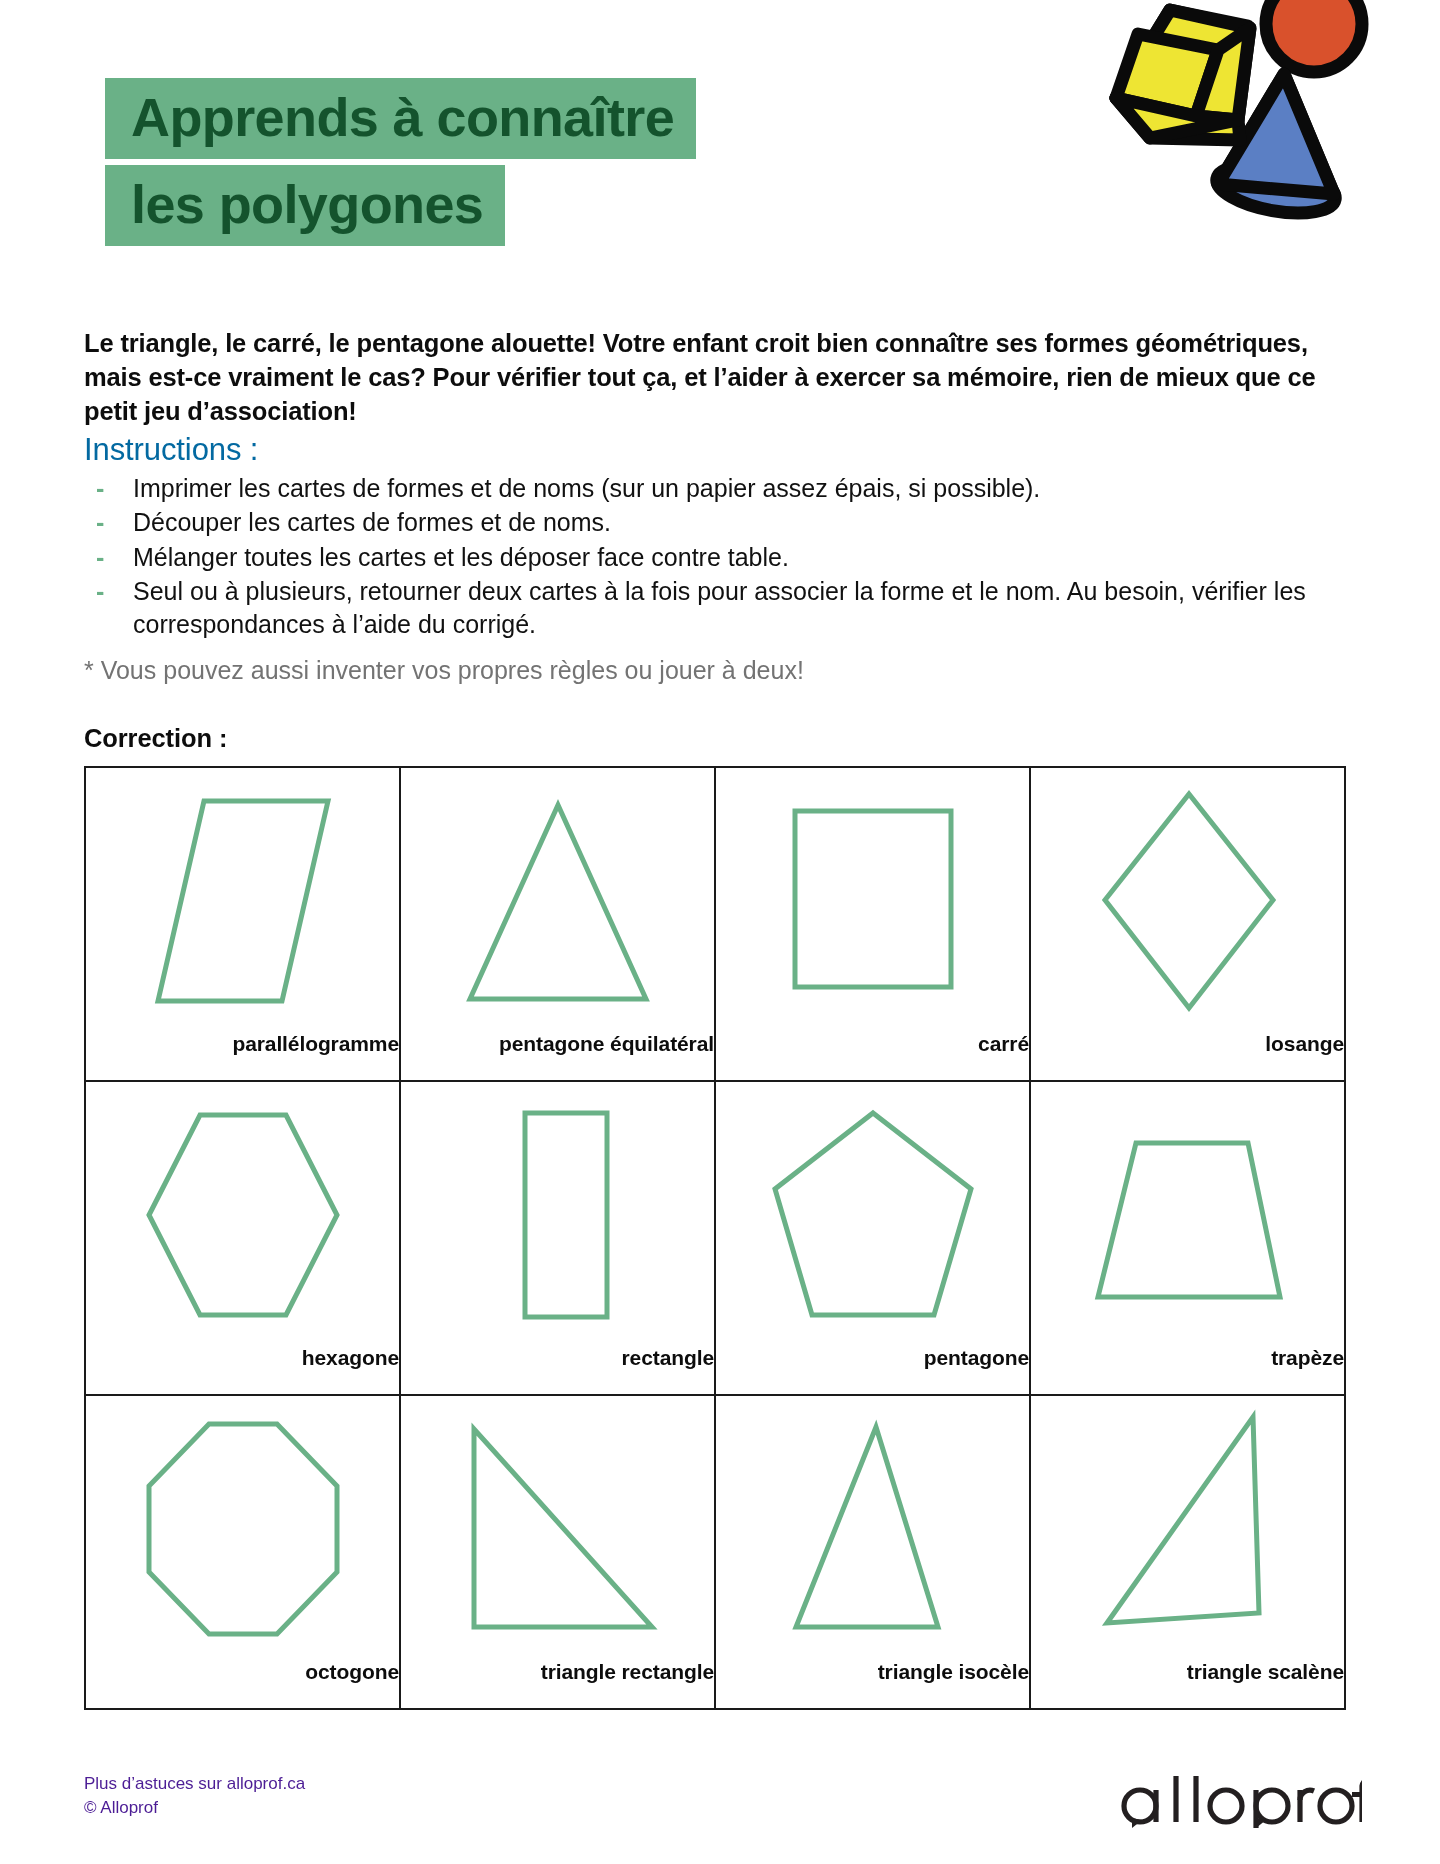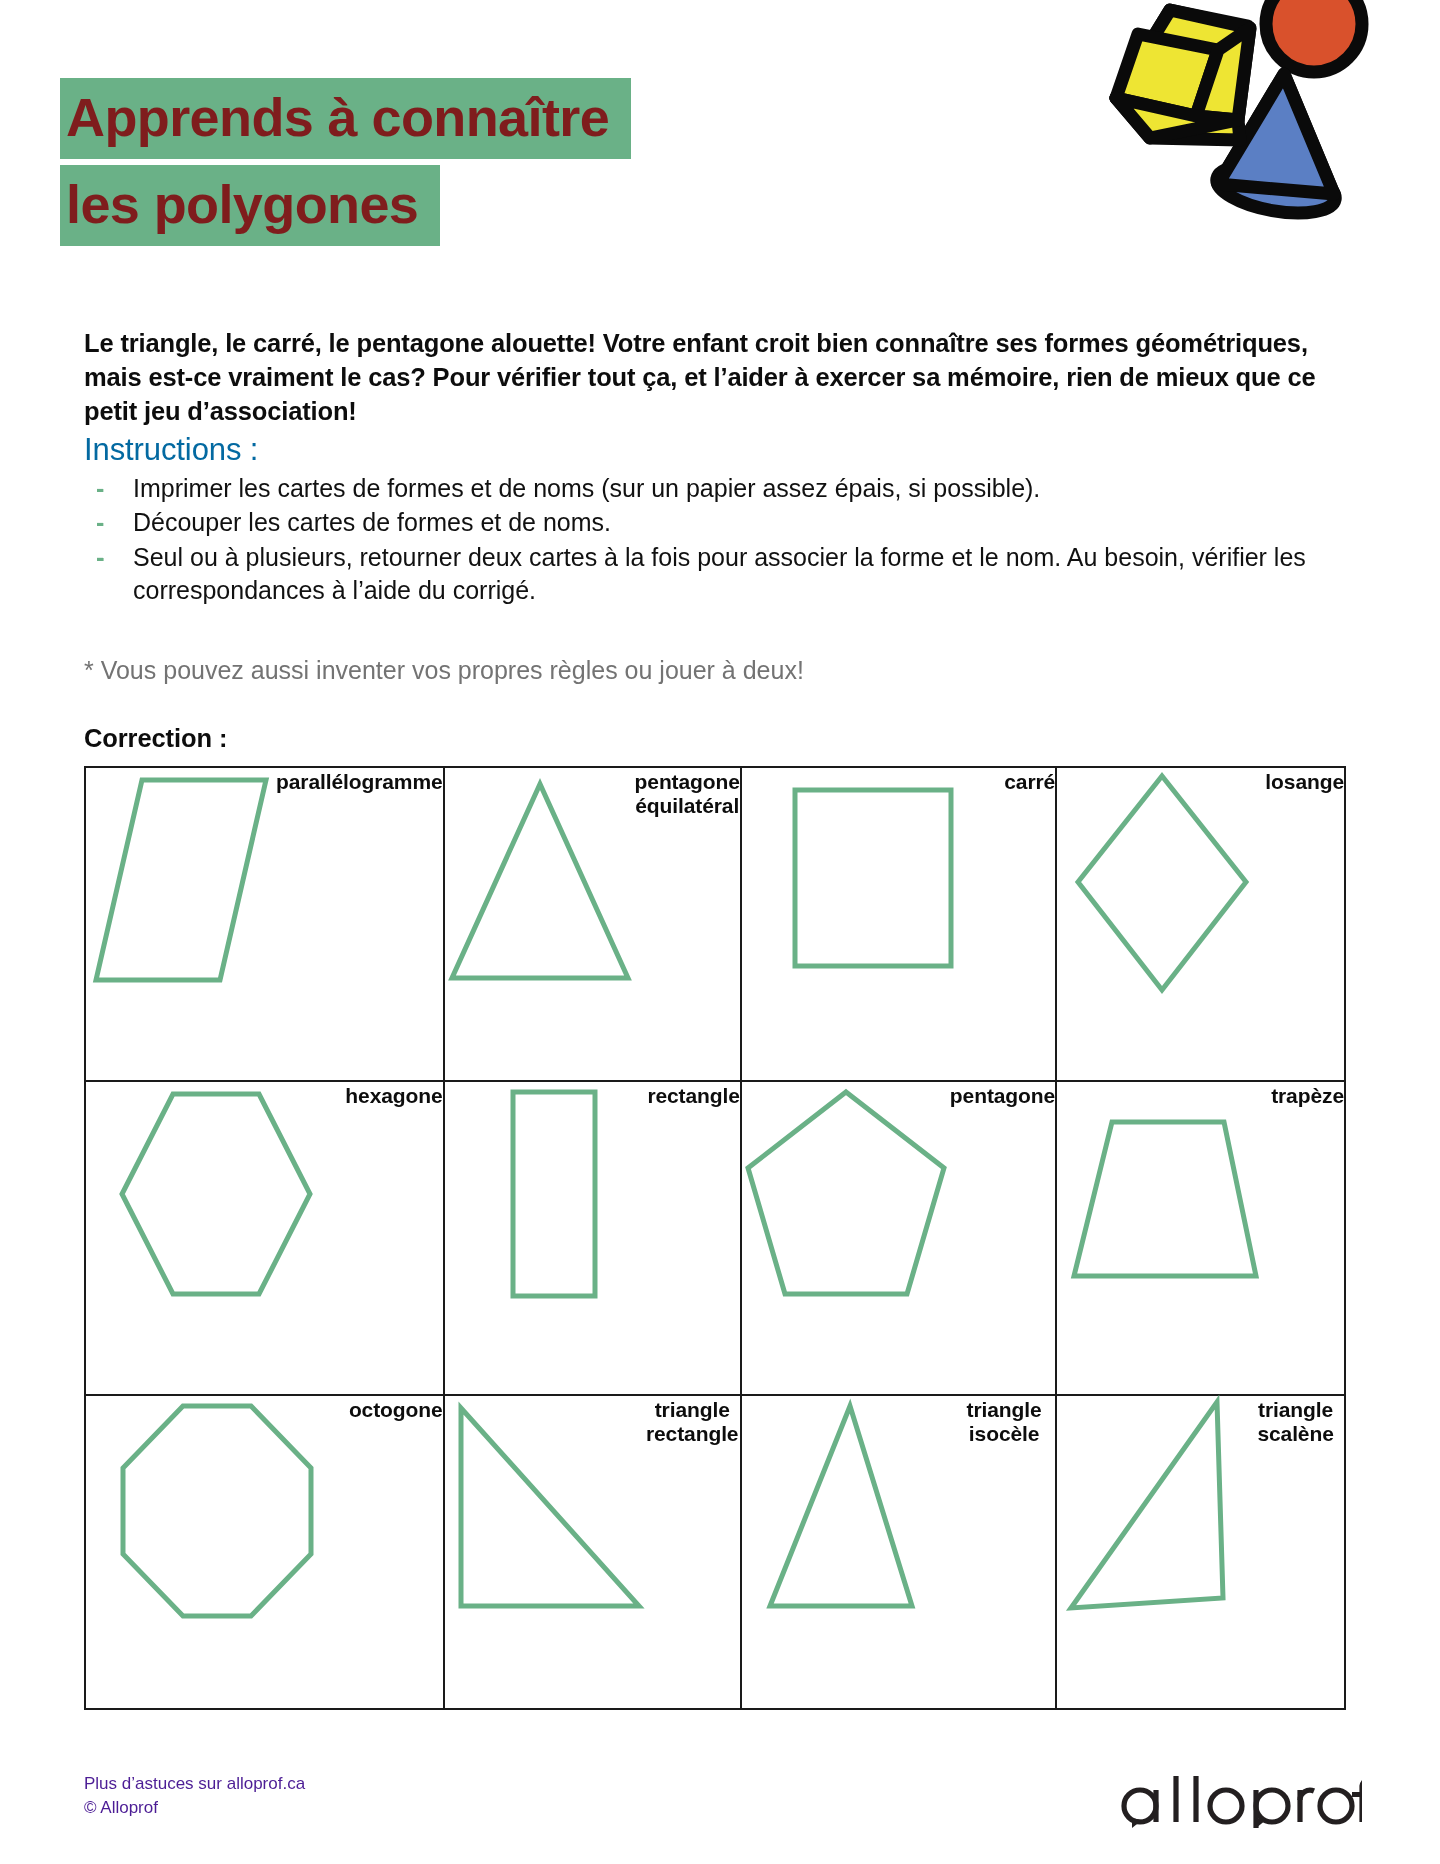--- a/index.html
+++ b/index.html
@@ -40,24 +40,25 @@
     left: 60px;
   }
   .title-line {
     display: block;
     width: max-content;
     background: #6ab187;
     font-size: 54px;
     line-height: 1.02;
     font-weight: 800;
     letter-spacing: -0.6px;
-    color: #7f1d1d;
-    padding: 12px 22px 14px 6px;
+    color: #14532d;
+    padding: 12px 22px 14px 26px;
     margin-bottom: 6px;
     font-stretch: condensed;
+    margin-left: 45px;
   }
 
   
   .intro {
     position: absolute;
     top: 300px;
     left: 84px;
     width: 1285px;
     font-size: 25.5px;
     line-height: 1.34;
@@ -135,22 +136,22 @@
     border-top: 2.2px solid #1a1a1a;
     border-left: 2.2px solid #1a1a1a;
     box-sizing: border-box;
   }
   .shape-cell {
     border-right: 2.2px solid #1a1a1a;
     border-bottom: 2.2px solid #1a1a1a;
     box-sizing: border-box;
     position: relative;
     display: flex;
-    flex-direction: row;
-    align-items: flex-start;
+    flex-direction: column;
+    align-items: flex-end;
     justify-content: flex-end;
     overflow: visible;
   }
   .shape-art {
     flex: 1 1 auto;
     width: 100%;
     display: flex;
     align-items: center;
     justify-content: center;
     padding-top: 4px;
@@ -229,20 +230,21 @@
     <li>
       <span class="dash">-</span>
       <span>Imprimer les cartes de formes et de noms (sur un papier assez épais, si possible).</span>
     </li>
     <li>
       <span class="dash">-</span>
       <span>Découper les cartes de formes et de noms.</span>
     </li>
     <li>
       <span class="dash">-</span>
+      <span>Mélanger toutes les cartes et les déposer face contre table.</span>
     </li>
     <li>
       <span class="dash">-</span>
       <span>Seul ou à plusieurs, retourner deux cartes à la fois pour associer la forme et le nom. Au besoin, vérifier les correspondances à l’aide du corrigé.</span>
     </li>
   </ul>
 
   <div class="note">* Vous pouvez aussi inventer vos propres règles ou jouer à deux!</div>
 
   <div class="correction-heading">Correction :</div>

